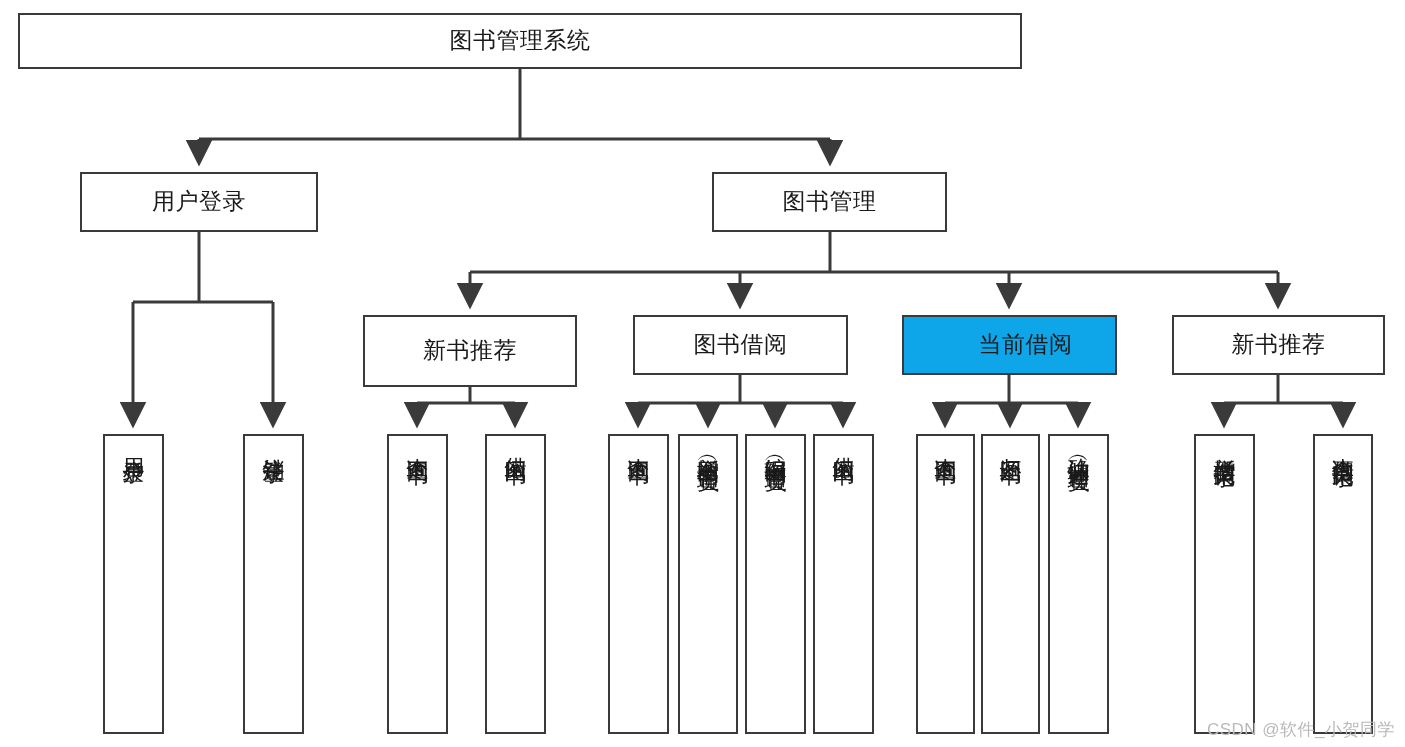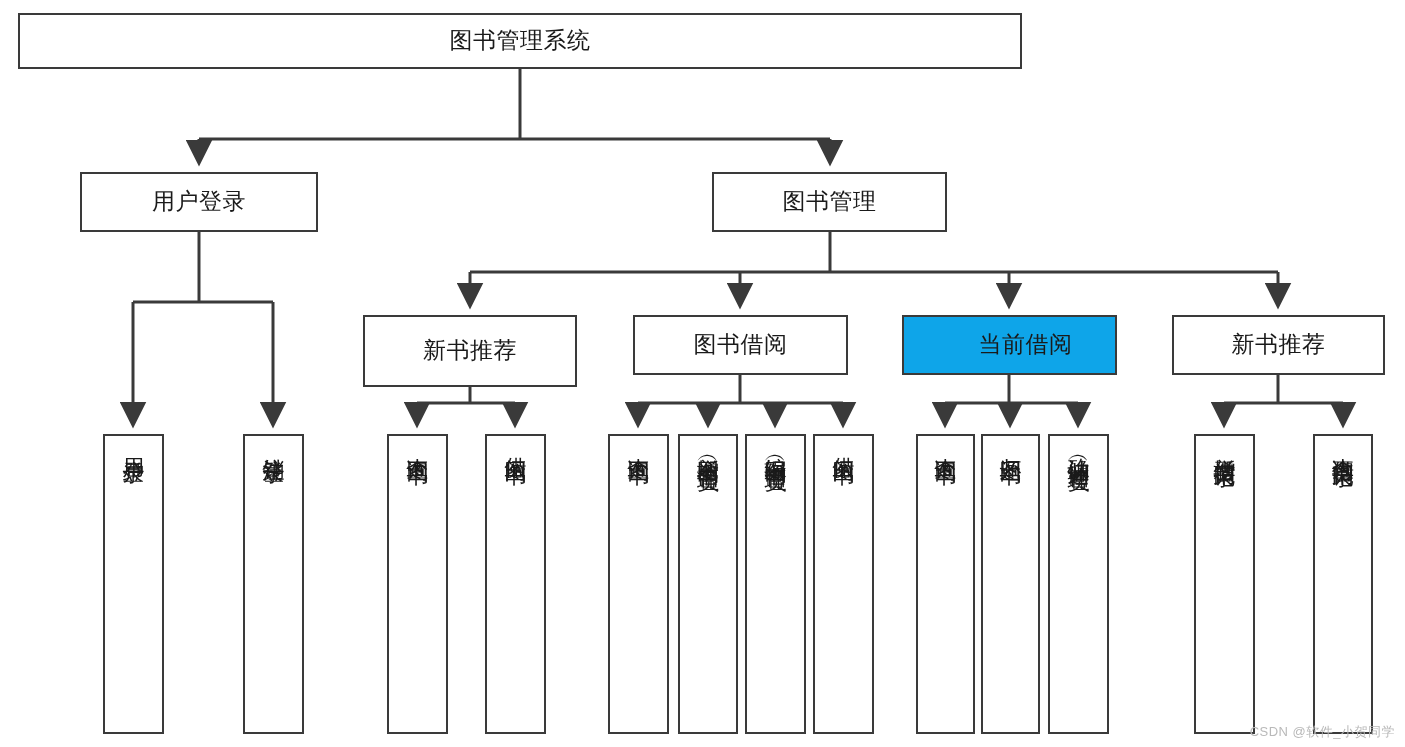--- a/index.html
+++ b/index.html
@@ -54,21 +54,21 @@
     writing-mode: vertical-rl;
     text-orientation: upright;
     font-size: 22px;
     letter-spacing: 2px;
     line-height: 1;
   }
   #watermark {
     position: absolute;
     right: 10px;
     bottom: 6px;
-    font-size: 13px;
+    font-size: 17px;
     color: #b9b9b9;
     letter-spacing: 0.5px;
     white-space: nowrap;
   }
 </style>
 </head>
 <body>
 
 <div id="canvas">
 

